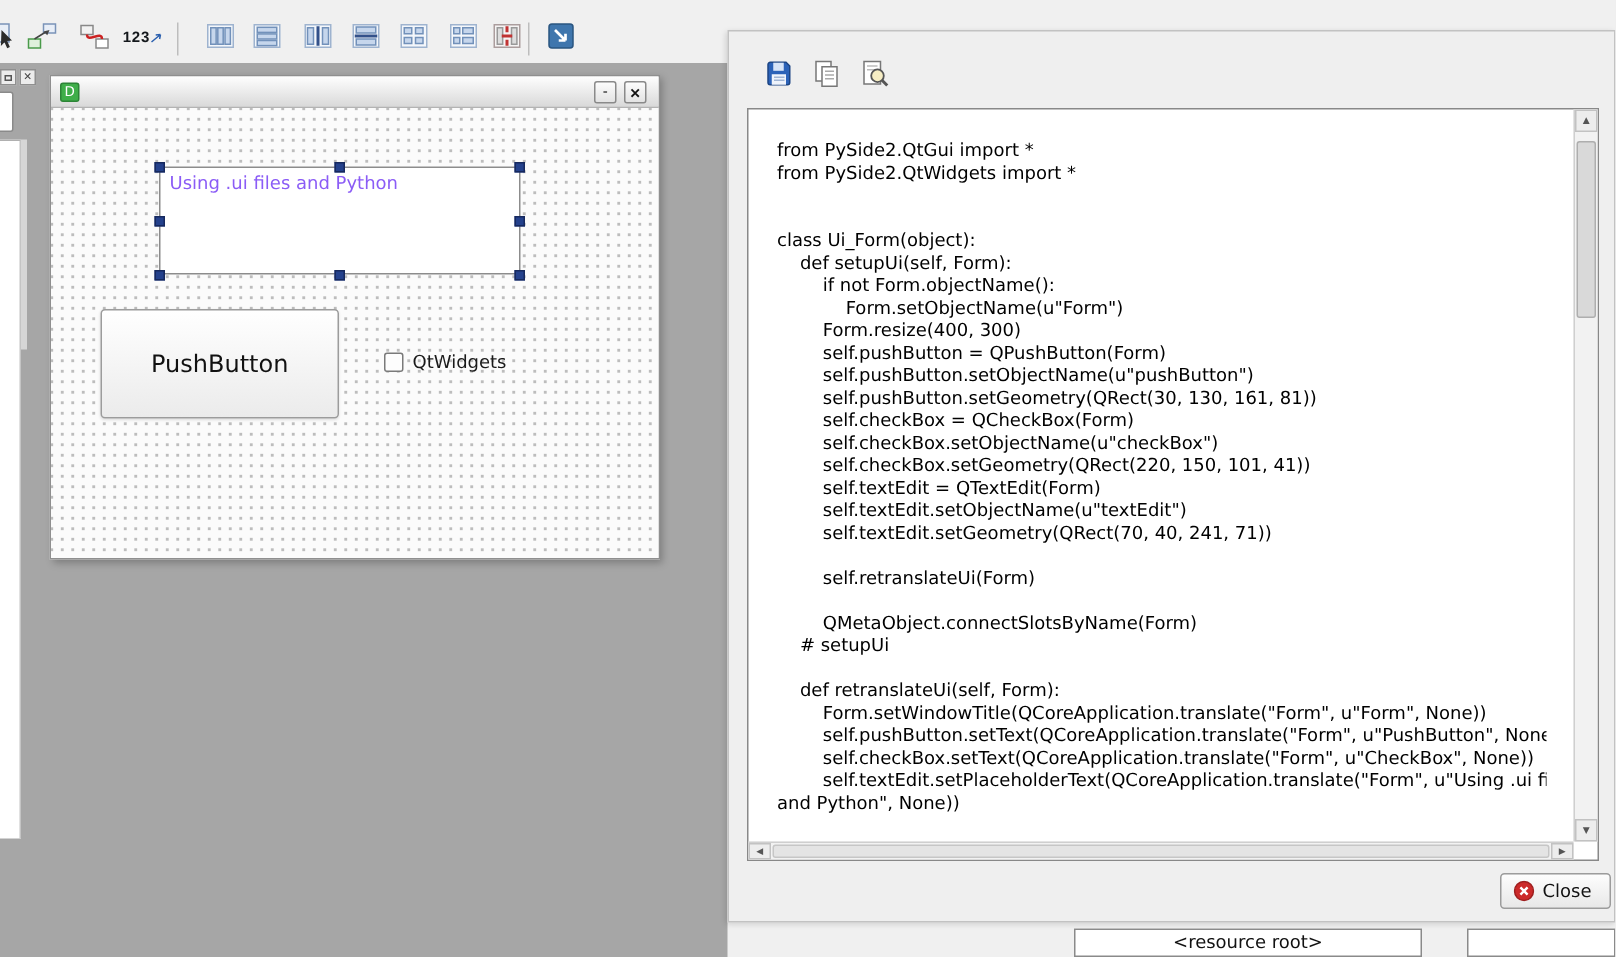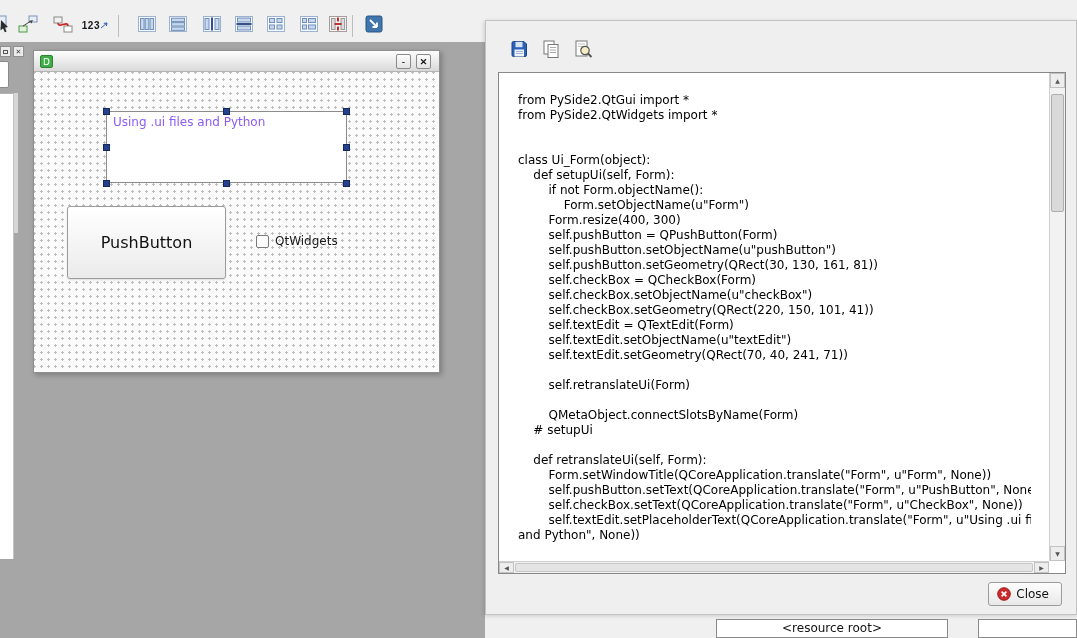--- a/index.html
+++ b/index.html
@@ -73,21 +73,21 @@
   #hscroll{position:absolute;left:0;right:16px;bottom:0;height:12px;background:#f2f2f2;border-top:1px solid #cfcfcf}
   .sb-arrow{position:absolute;display:flex;align-items:center;justify-content:center;color:#555;
             font-size:6px;line-height:6px;background:#ededed;border:1px solid #c2c2c2}
   .vs-up{left:0;top:0;width:15px;height:15px}
   .vs-down{left:0;bottom:0;width:15px;height:15px}
   #vs-thumb{position:absolute;left:1px;top:21px;width:13px;height:118px;background:#d9d9d9;
             border:1px solid #aeaeae;border-radius:2px}
   .hs-left{left:0;top:0;width:15px;height:11px}
   .hs-right{right:0;top:0;width:15px;height:11px}
   #hs-thumb{position:absolute;left:16px;right:16px;top:1px;height:9px;background:#e4e4e4;border:1px solid #c6c6c6;border-radius:2px}
-  #close-btn{position:absolute;right:14px;top:561px;height:24px;padding:0 12px 0 8px;display:flex;
+  #close-btn{position:absolute;right:2px;top:561px;height:24px;padding:0 12px 0 8px;display:flex;
              align-items:center;gap:5px;background:linear-gradient(#fdfdfd,#e8e8e8);
              border:1px solid #9c9c9c;border-radius:3px;font-size:12px;color:#111;
              font-family:"DejaVu Sans","Liberation Sans",sans-serif}
 
   
   #resource-panel{left:716px;top:619px;width:232px;height:19px;background:#fff;border:1px solid #8a8a8a;
                   text-align:center;padding-top:1px;font-size:12px;color:#111}
   #panel-frag{left:978px;top:619px;width:99px;height:19px;background:#fff;border:1px solid #8a8a8a}
 </style>
 </head>

